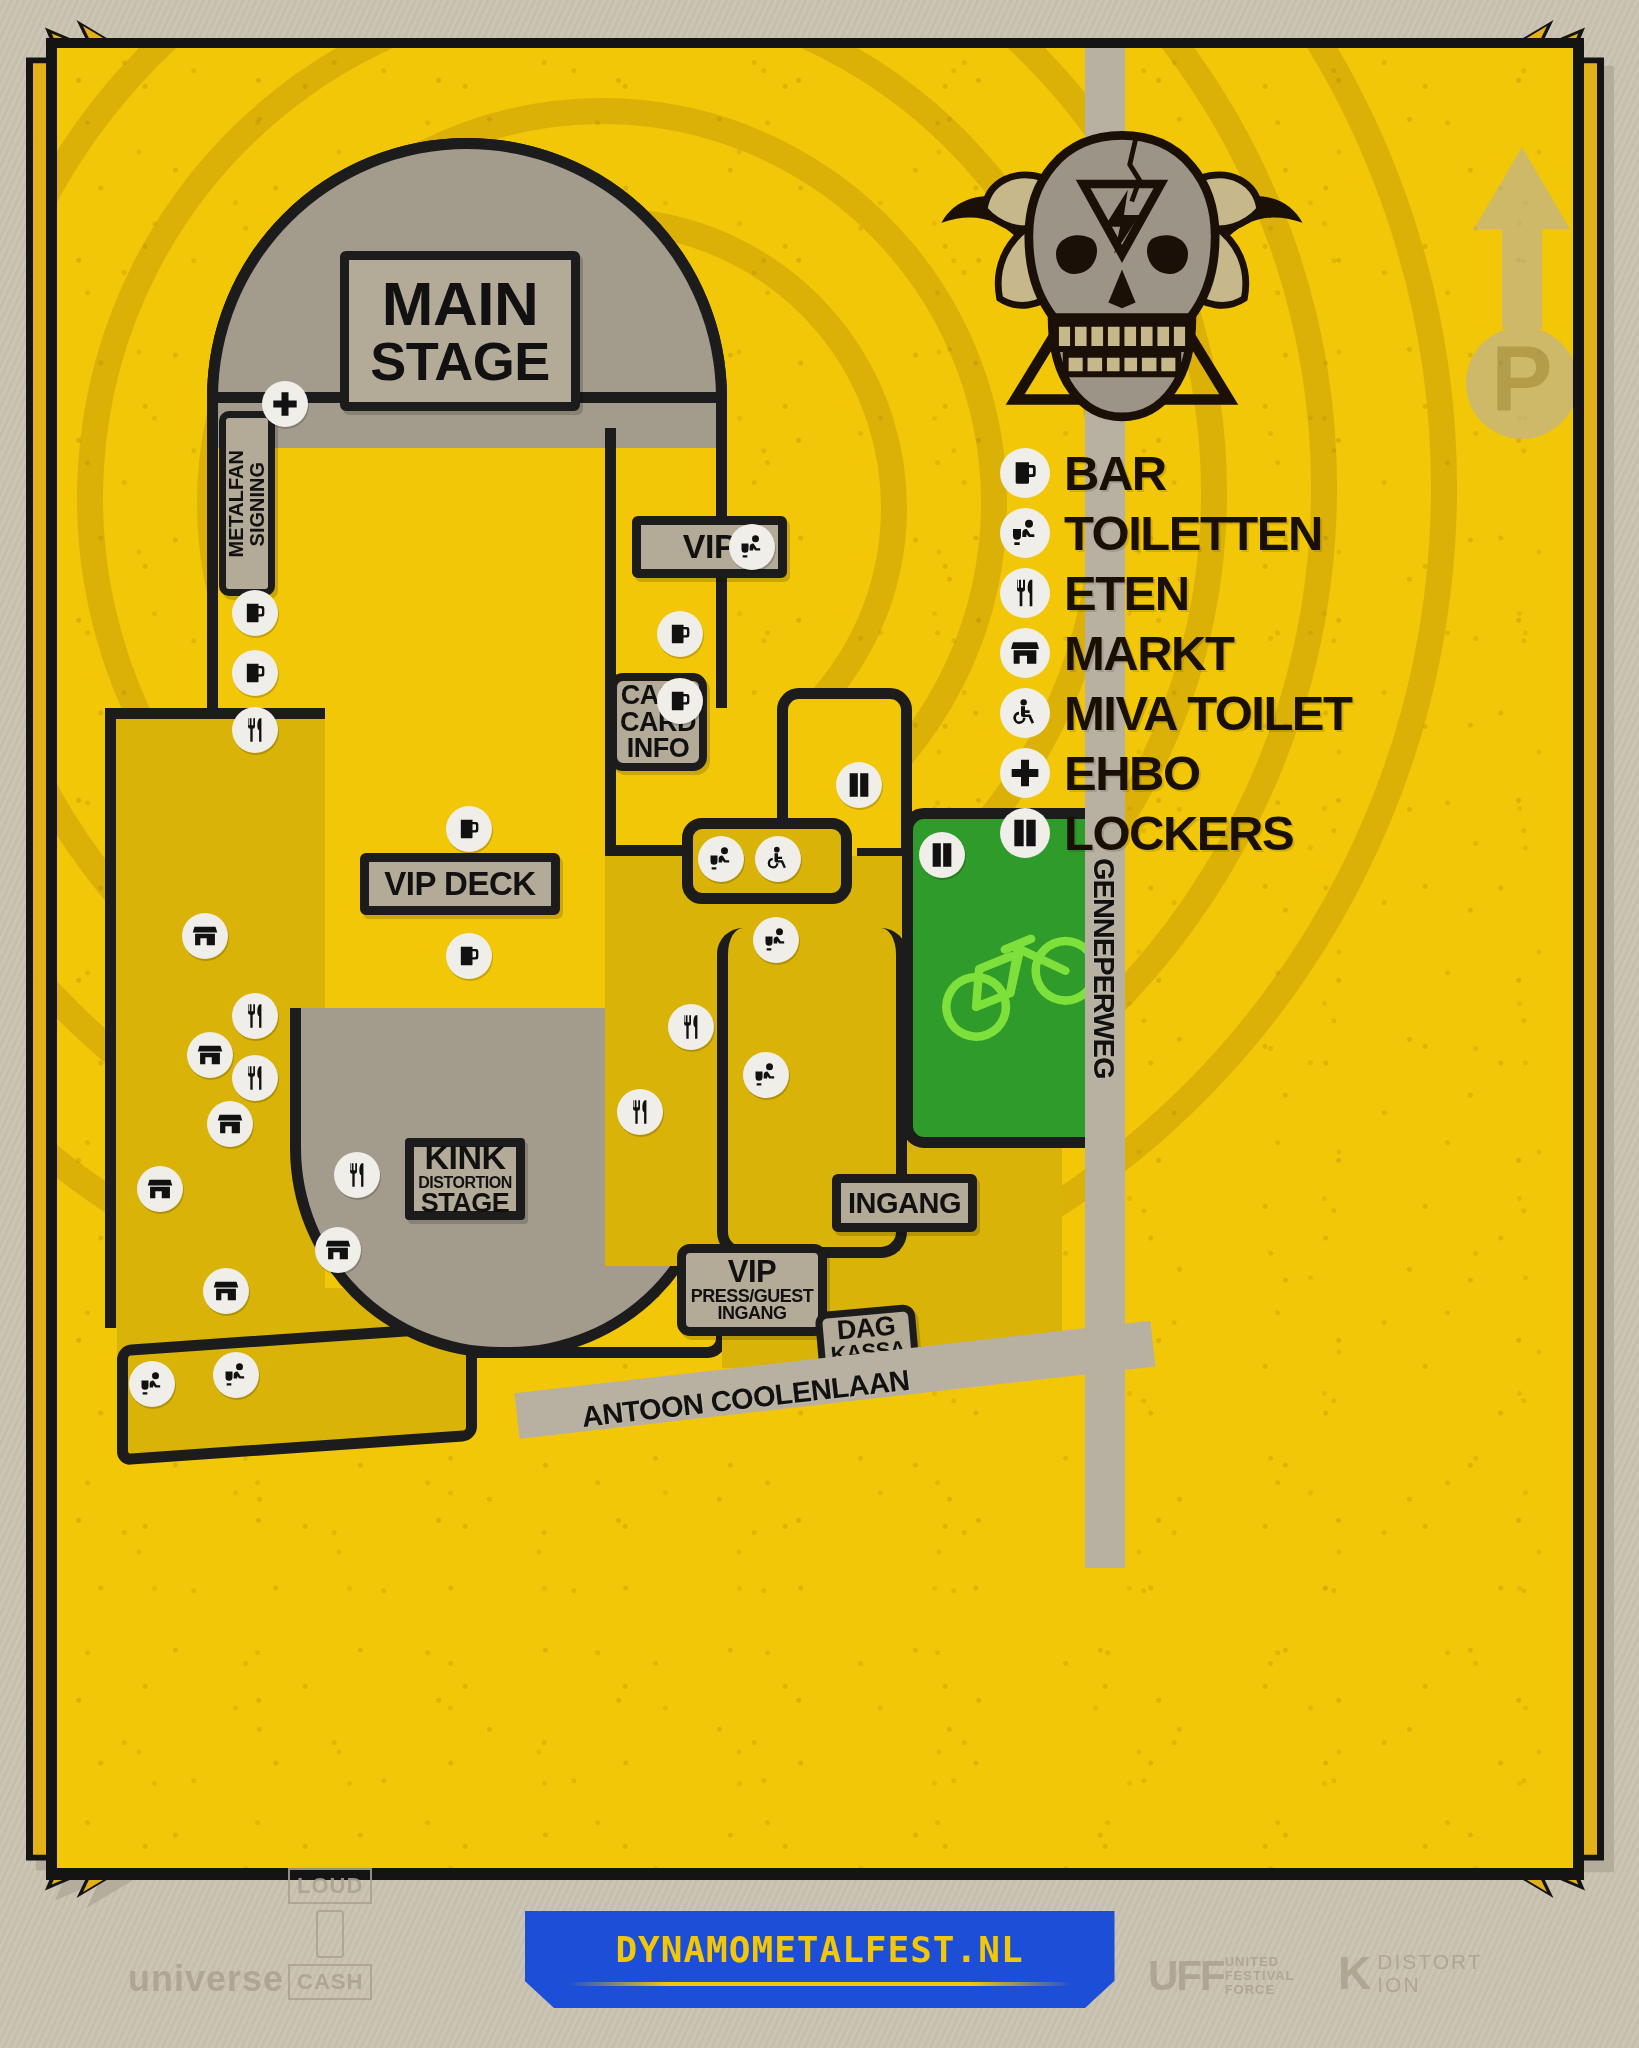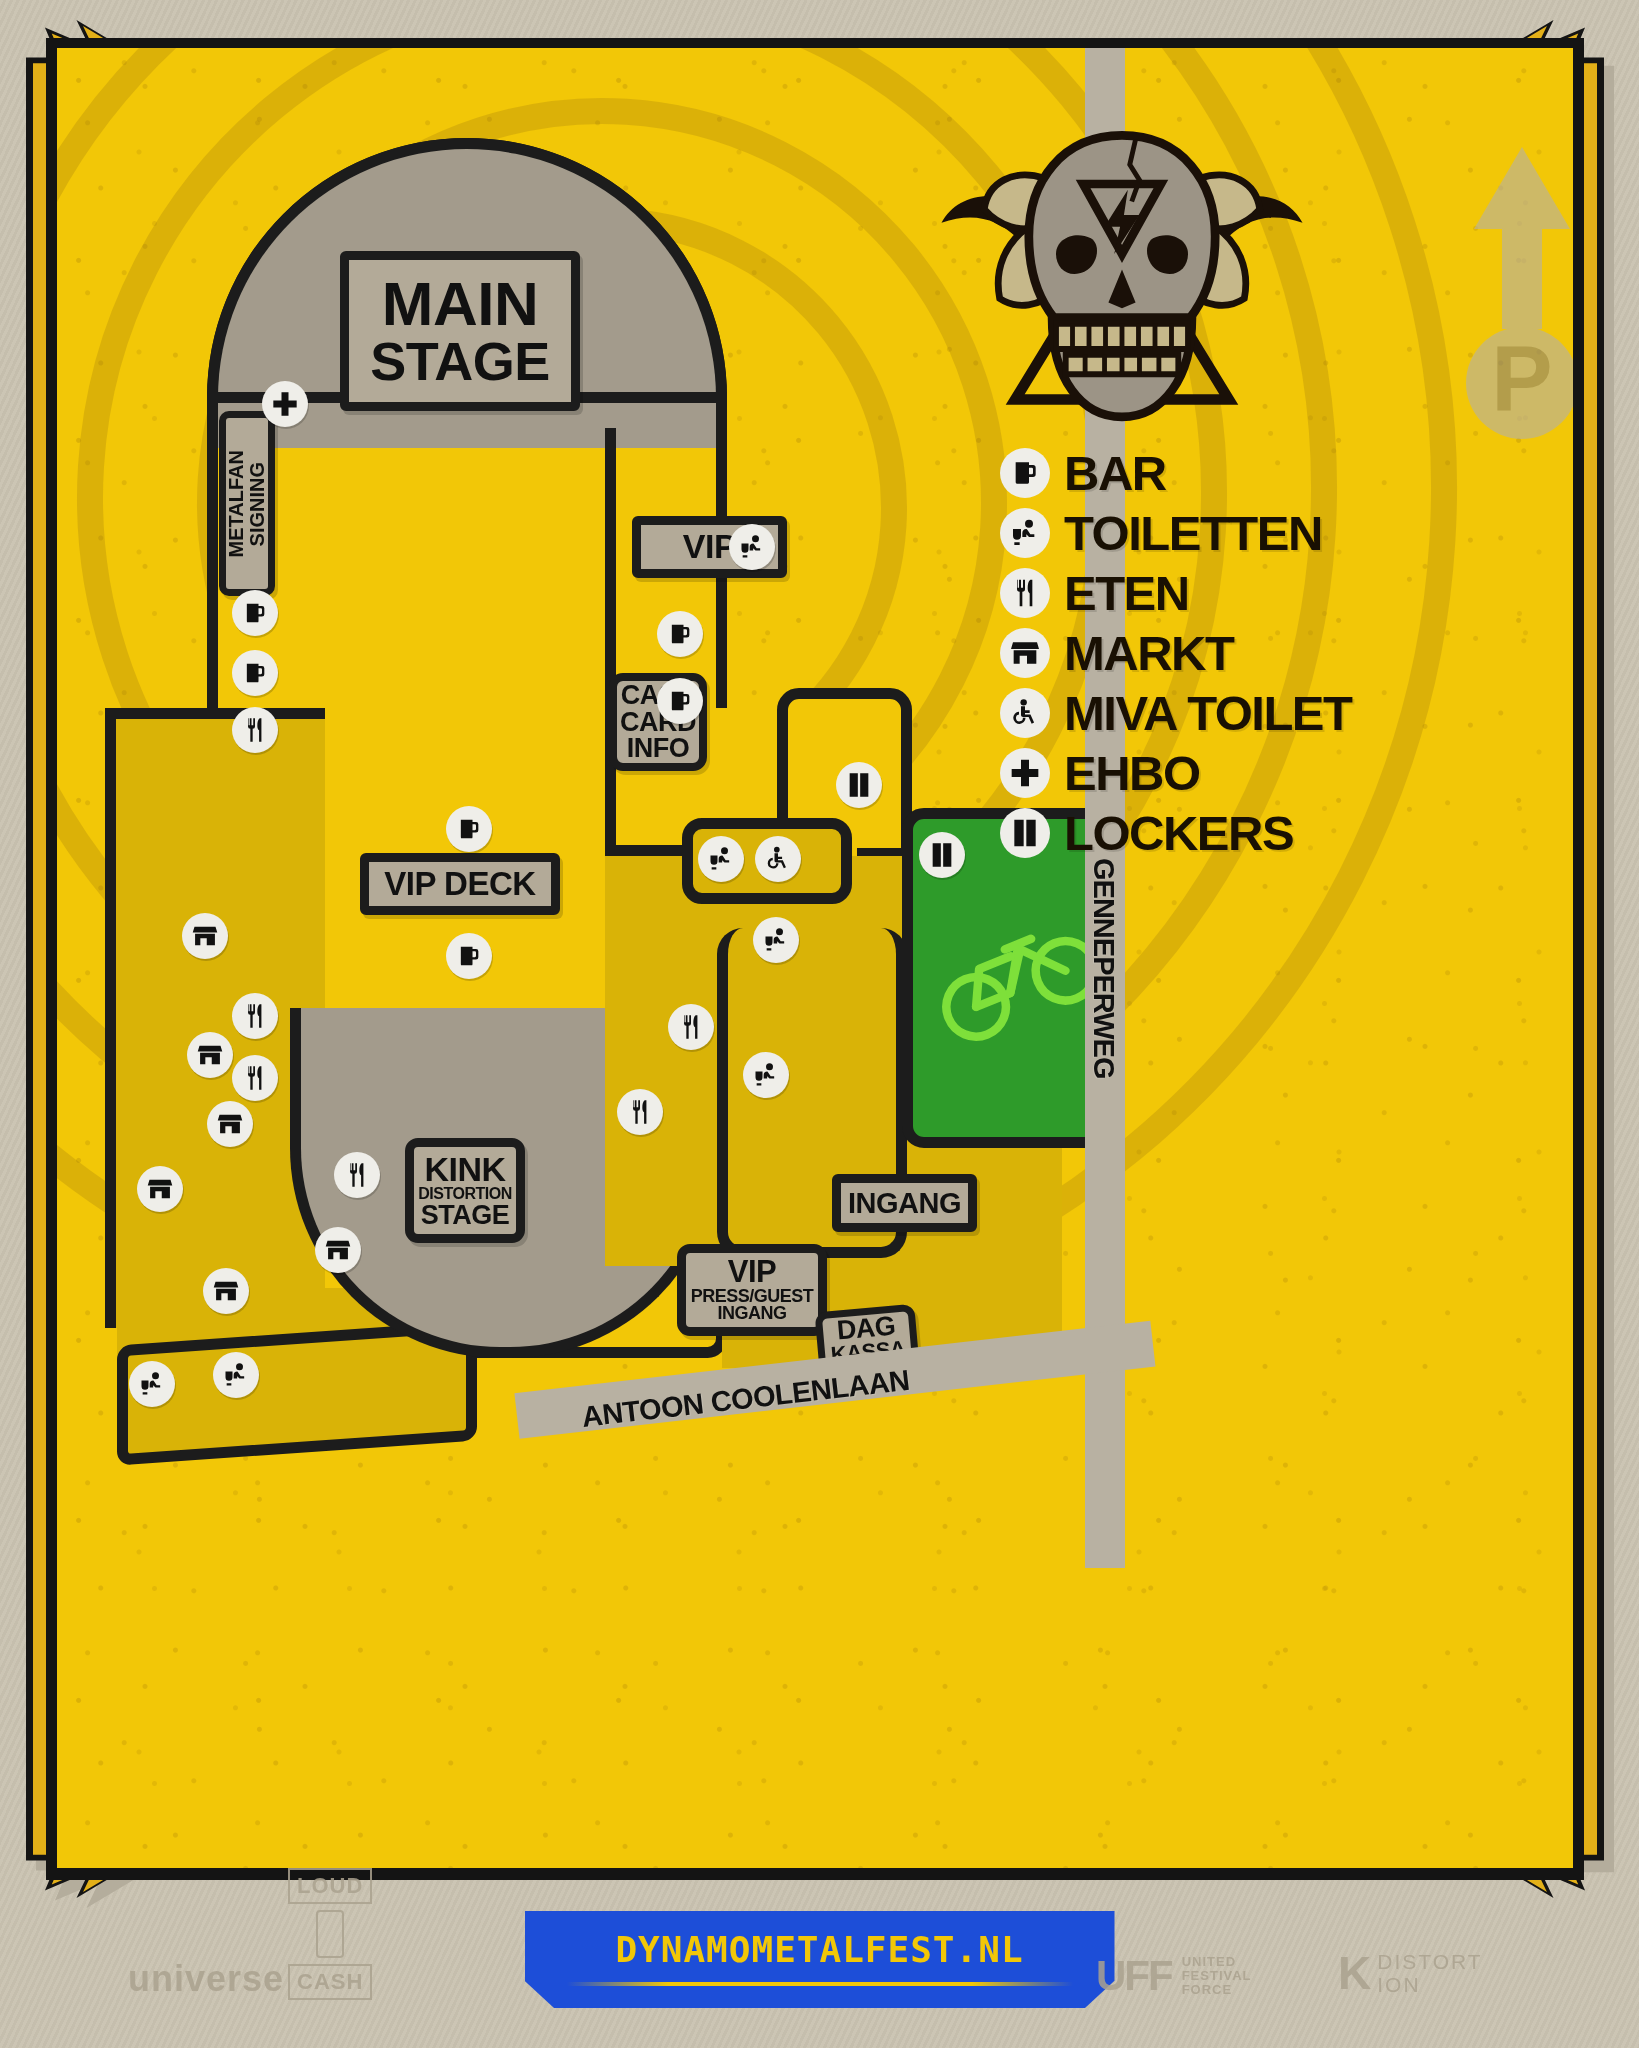--- a/index.html
+++ b/index.html
@@ -227,21 +227,21 @@
     <div style="position:absolute; left:60px; top:1240px; width:360px; height:110px; background:#d9b307;"></div>
     <div class="area" style="left:60px; top:1285px; width:360px; height:120px; background:#d9b307;
                 border-radius:14px; transform:skewY(-4deg);"></div>
 
     <div style="position:absolute; left:233px; top:960px; width:430px; height:350px;
                 border:11px solid #1c1c1c; background:#a39b8c;
                 border-radius:0 0 210px 210px; border-top:none;"></div>
     <div style="position:absolute; left:555px; top:1040px; width:150px; height:70px;
                 background:#a39b8c; border:11px solid #1c1c1c; border-radius:22px 22px 0 0; border-bottom:none;"></div>
 
-    <div class="plate-label" style="left:348px; top:1090px; width:120px; height:105px; font-size:30px; border-radius:13px;">
+    <div class="plate-label" style="left:348px; top:1090px; width:120px; height:82px; font-size:30px; border-radius:4px;">
       <span style="font-size:34px;">KINK</span>
       <span style="font-size:16px;">DISTORTION</span>
       <span style="font-size:27px;">STAGE</span>
     </div>
 
     <div style="position:absolute; left:548px; top:380px; width:11px; height:330px; background:#1c1c1c;"></div>
 
     <div class="plate-label" style="left:575px; top:468px; width:155px; height:62px; font-size:34px; flex-direction:row; gap:10px;">
       <span>VIP</span>
     </div>
@@ -599,21 +599,21 @@
       <span style="font-size:22px; font-weight:900; border:2px solid #aba28f; padding:3px 7px; letter-spacing:1px;">LOUD</span>
       <span style="width:28px; height:48px; border:2px solid #aba28f; border-radius:4px; display:inline-block;"></span>
       <span style="font-size:22px; font-weight:900; border:2px solid #aba28f; padding:3px 7px; letter-spacing:1px;">CASH</span>
     </div>
 
     <div class="urlbar">
       <span class="u">DYNAMOMETALFEST.NL</span>
       <span class="underline"></span>
     </div>
 
-    <div class="sponsor" style="left:1096px; display:flex; align-items:center; gap:10px; color:#aba28f;">
+    <div class="sponsor" style="left:1148px; display:flex; align-items:center; gap:1px; color:#aba28f;">
       <span style="font-size:42px; font-weight:900; letter-spacing:-2px;">UFF</span>
       <span style="display:flex; flex-direction:column; line-height:1.06; font-size:13px; font-weight:900; letter-spacing:1px;">
         <span>UNITED</span>
         <span>FESTIVAL</span>
         <span>FORCE</span>
       </span>
     </div>
 
     <div class="sponsor" style="left:1338px; display:flex; align-items:center; gap:6px; color:#aba28f;">
       <span style="font-size:46px; font-weight:900;">K</span>

